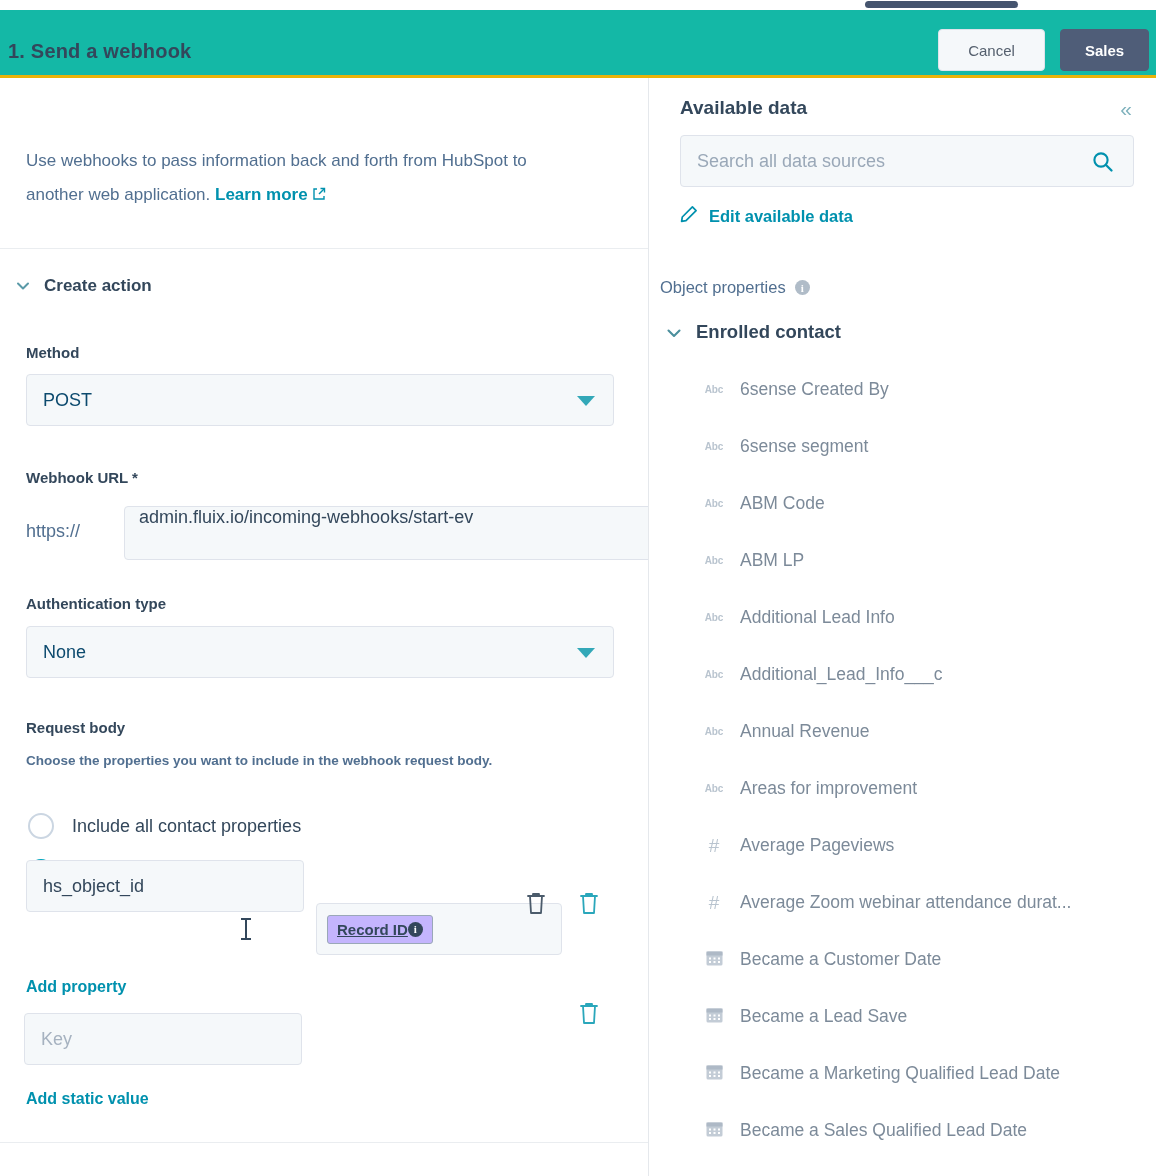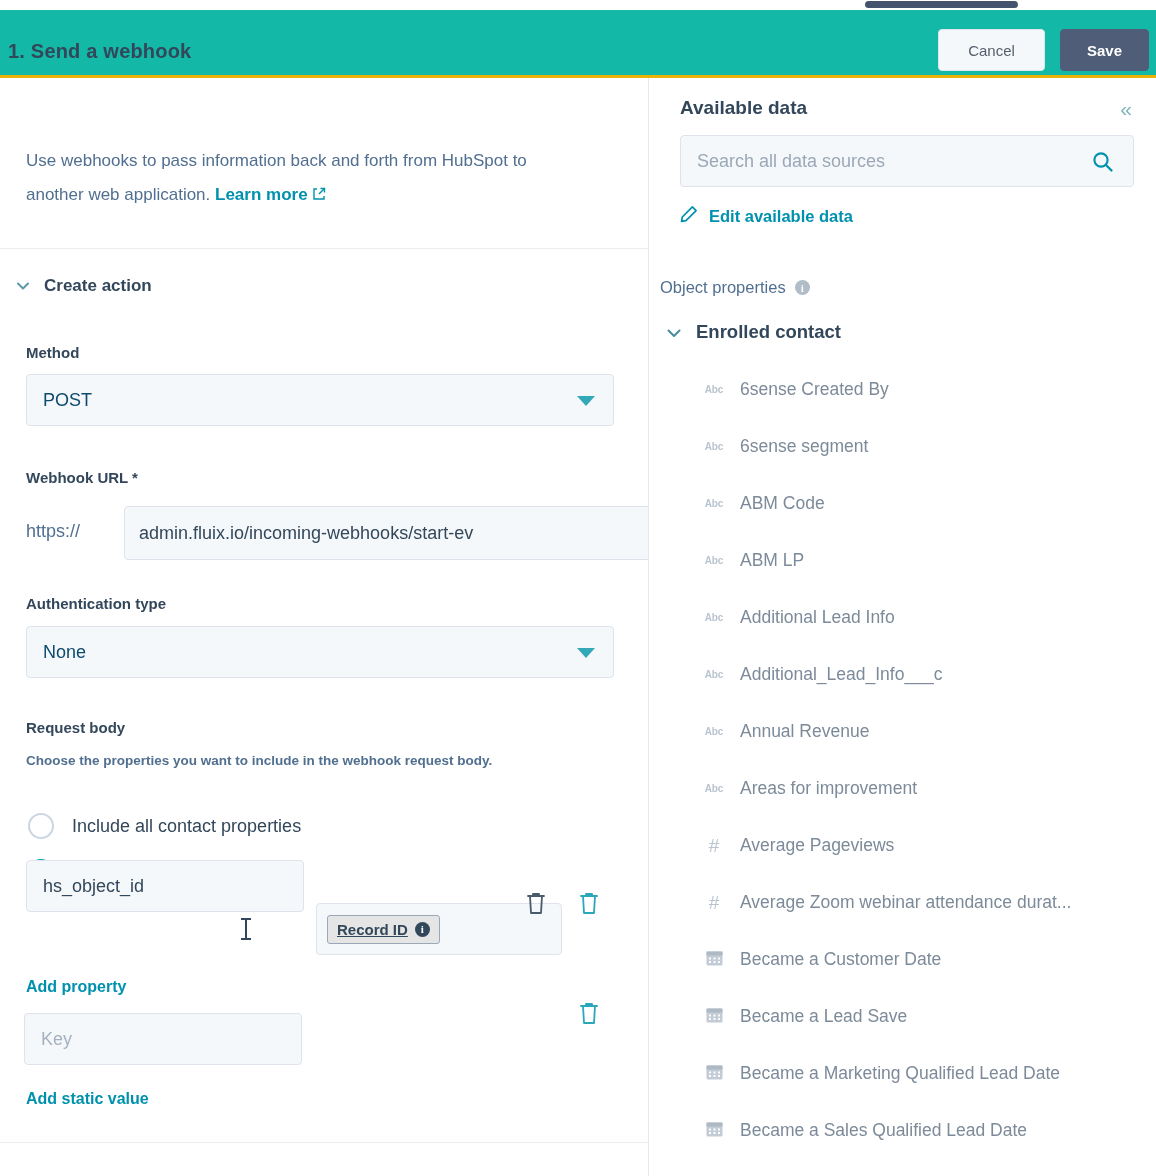--- a/index.html
+++ b/index.html
@@ -54,21 +54,21 @@
 
   .select { position:absolute; left:26px; width:588px; height:52px; background:#f5f8fa;
             border:1px solid #dfe3eb; border-radius:4px; display:flex; align-items:center;
             padding:0 16px; font-size:18px; color:#0c4a6e; cursor:pointer; }
   .select .caret { position:absolute; right:18px; top:21px; width:0; height:0;
                    border-left:9px solid transparent; border-right:9px solid transparent;
                    border-top:10px solid #33a8b8; }
 
   .url-prefix { position:absolute; left:26px; font-size:18px; color:#516f90; }
   .url-input { position:absolute; left:124px; width:542px; height:54px; background:#f5f8fa;
-               border:1px solid #dfe3eb; border-radius:4px; display:flex; align-items:center;
+               border:1px solid #dfe3eb; border-radius:4px; display:flex; 
                padding:0 14px; font-size:18px; color:#33475b; white-space:nowrap; overflow:hidden; }
 
   .radio-row { position:absolute; left:28px; display:flex; align-items:center; gap:18px; cursor:pointer; }
   .radio { width:26px; height:26px; border-radius:50%; border:2px solid #cbd6e2;
            background:#fff; position:relative; flex:none; }
   .radio.on { border-color:#00a4bd; }
   .radio.on::after { content:""; position:absolute; left:6px; top:6px; width:10px; height:10px;
                      border-radius:50%; background:#00a4bd; }
   .radio-row .lbl { font-size:18px; color:#33475b; }
 
@@ -77,21 +77,21 @@
               font-size:18px; color:#33475b; }
   .kv-input.ph { color:#a6b2c0; }
   .ibeam { position:absolute; width:2px; height:22px; background:#33475b; }
   .ibeam::before, .ibeam::after { content:""; position:absolute; left:-4px; width:10px; height:2px;
                                   background:#33475b; }
   .ibeam::before { top:0; } .ibeam::after { bottom:0; }
 
   .token-wrap { position:absolute; height:52px; background:#f5f8fa; border:1px solid #dfe3eb;
                 border-radius:4px; display:flex; align-items:center; padding:0 10px; }
   .token { border:1px solid #9aa8b8; border-radius:3px; padding:5px 9px; display:flex;
-           align-items:center; gap:7px; background:#e5e5e5; }
+           align-items:center; background:#c4b5fd; }
   .token .t-lbl { font-size:15px; font-weight:bold; color:#33475b; text-decoration:underline; }
   .info-dot { width:15px; height:15px; border-radius:50%; background:#33475b; color:#fff;
               font-size:11px; font-weight:bold; display:flex; align-items:center;
               justify-content:center; font-family:"Liberation Serif", serif; }
 
   .trash { position:absolute; width:22px; height:26px; cursor:pointer; }
   .trash svg { display:block; }
 
   .link { position:absolute; left:26px; font-size:16px; font-weight:bold; color:#0091ae; cursor:pointer; }
 
@@ -128,21 +128,21 @@
 
 <div id="app">
 
   <div class="top-strip">
     <div class="bar"></div>
   </div>
 
   <div class="header">
     <div class="header-title">1. Send a webhook</div>
     <div class="btn btn-cancel">Cancel</div>
-    <div class="btn btn-save">Save</div>
+    <div class="btn btn-save">Sales</div>
   </div>
 
   <div class="tabstrip"></div>
 
   <div class="left">
 
     <div class="desc">
       <span>Use webhooks to pass information back and forth from HubSpot to another web application. </span><b>Learn more</b><span class="ext-icon"><svg width="14" height="14" viewBox="0 0 14 14">
             <path d="M5 2H2v10h10V9" fill="none" stroke="#0091ae" stroke-width="1.4"></path>
             <path d="M8.5 1.5H12.5V5.5" fill="none" stroke="#0091ae" stroke-width="1.4"></path>

